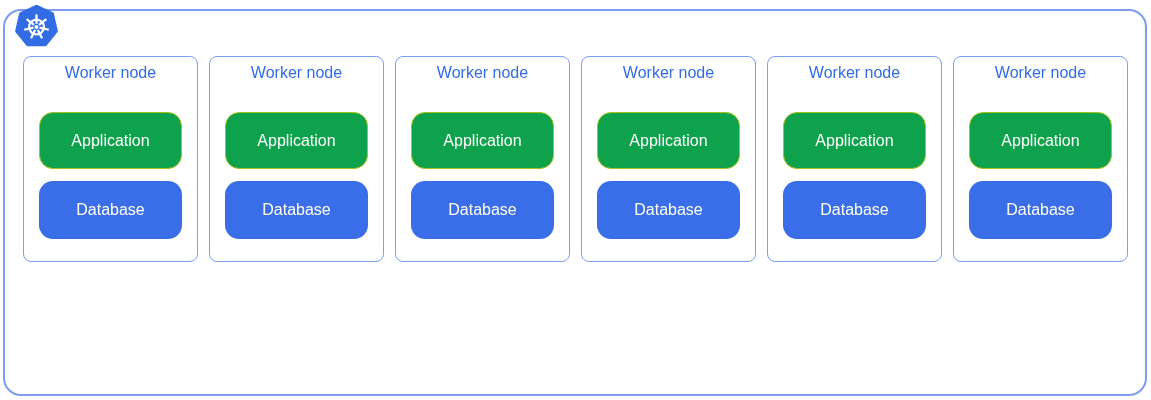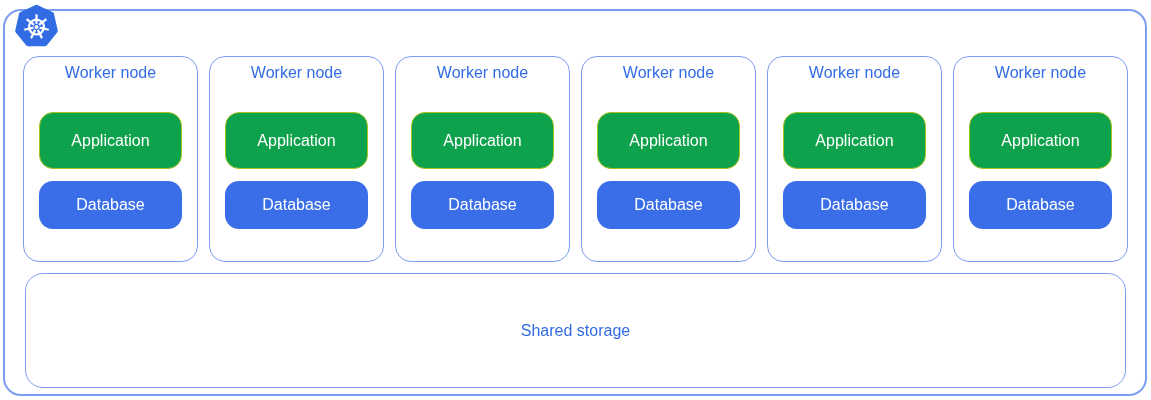--- a/index.html
+++ b/index.html
@@ -47,21 +47,21 @@
     left: 18px;
     right: 17px;
     top: 45px;
     height: 206px;
     display: flex;
     gap: 11px;
   }
   .node {
     flex: 1 1 0;
     border: 1.5px solid #7d9df0;
-    border-radius: 16px;
+    border-radius: 8px;
     background: #ffffff;
     box-sizing: border-box;
     display: flex;
     flex-direction: column;
     align-items: stretch;
     padding: 6px 15px 0 15px;
   }
   .node-title {
     text-align: center;
     font-size: 16px;
@@ -80,21 +80,21 @@
     box-sizing: border-box;
     white-space: nowrap;
   }
   .pill.app {
     margin-top: 30px;
     background: #0fa24c;
     border: 1px solid #a6c41e;
   }
   .pill.db {
     margin-top: 12px;
-    height: 48px;
+    height: 58px;
     background: #3a6de8;
     border: none;
   }
   .storage {
     position: absolute;
     left: 20px;
     right: 19px;
     top: 262px;
     height: 115px;
     border: 1.5px solid #7d9df0;
@@ -166,18 +166,15 @@
       </div>
 
       <div class="node">
         <div class="node-title">Worker node</div>
         <div class="pill app">Application</div>
         <div class="pill db">Database</div>
       </div>
 
     </div>
 
-    <div class="storage">
-      <span class="storage-label">Shared storage</span>
-    </div>
 
   </div>
 </div>
 
 </body></html>

